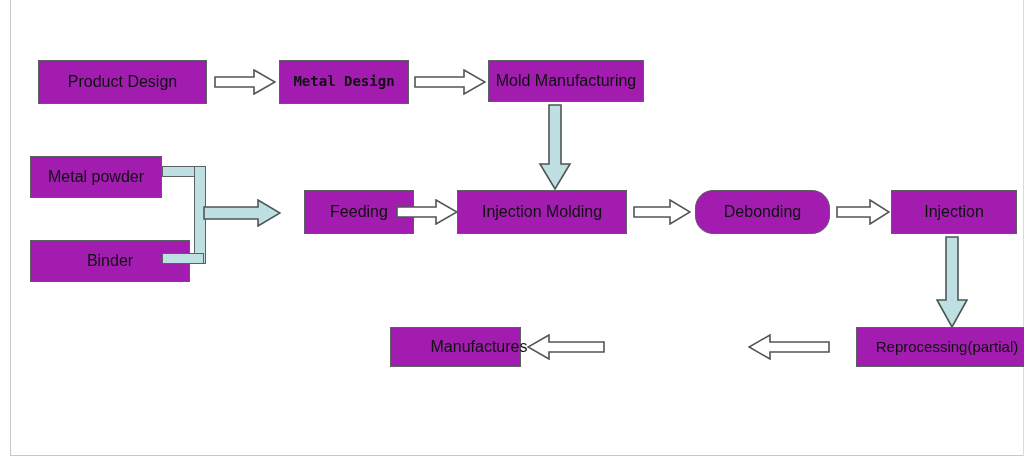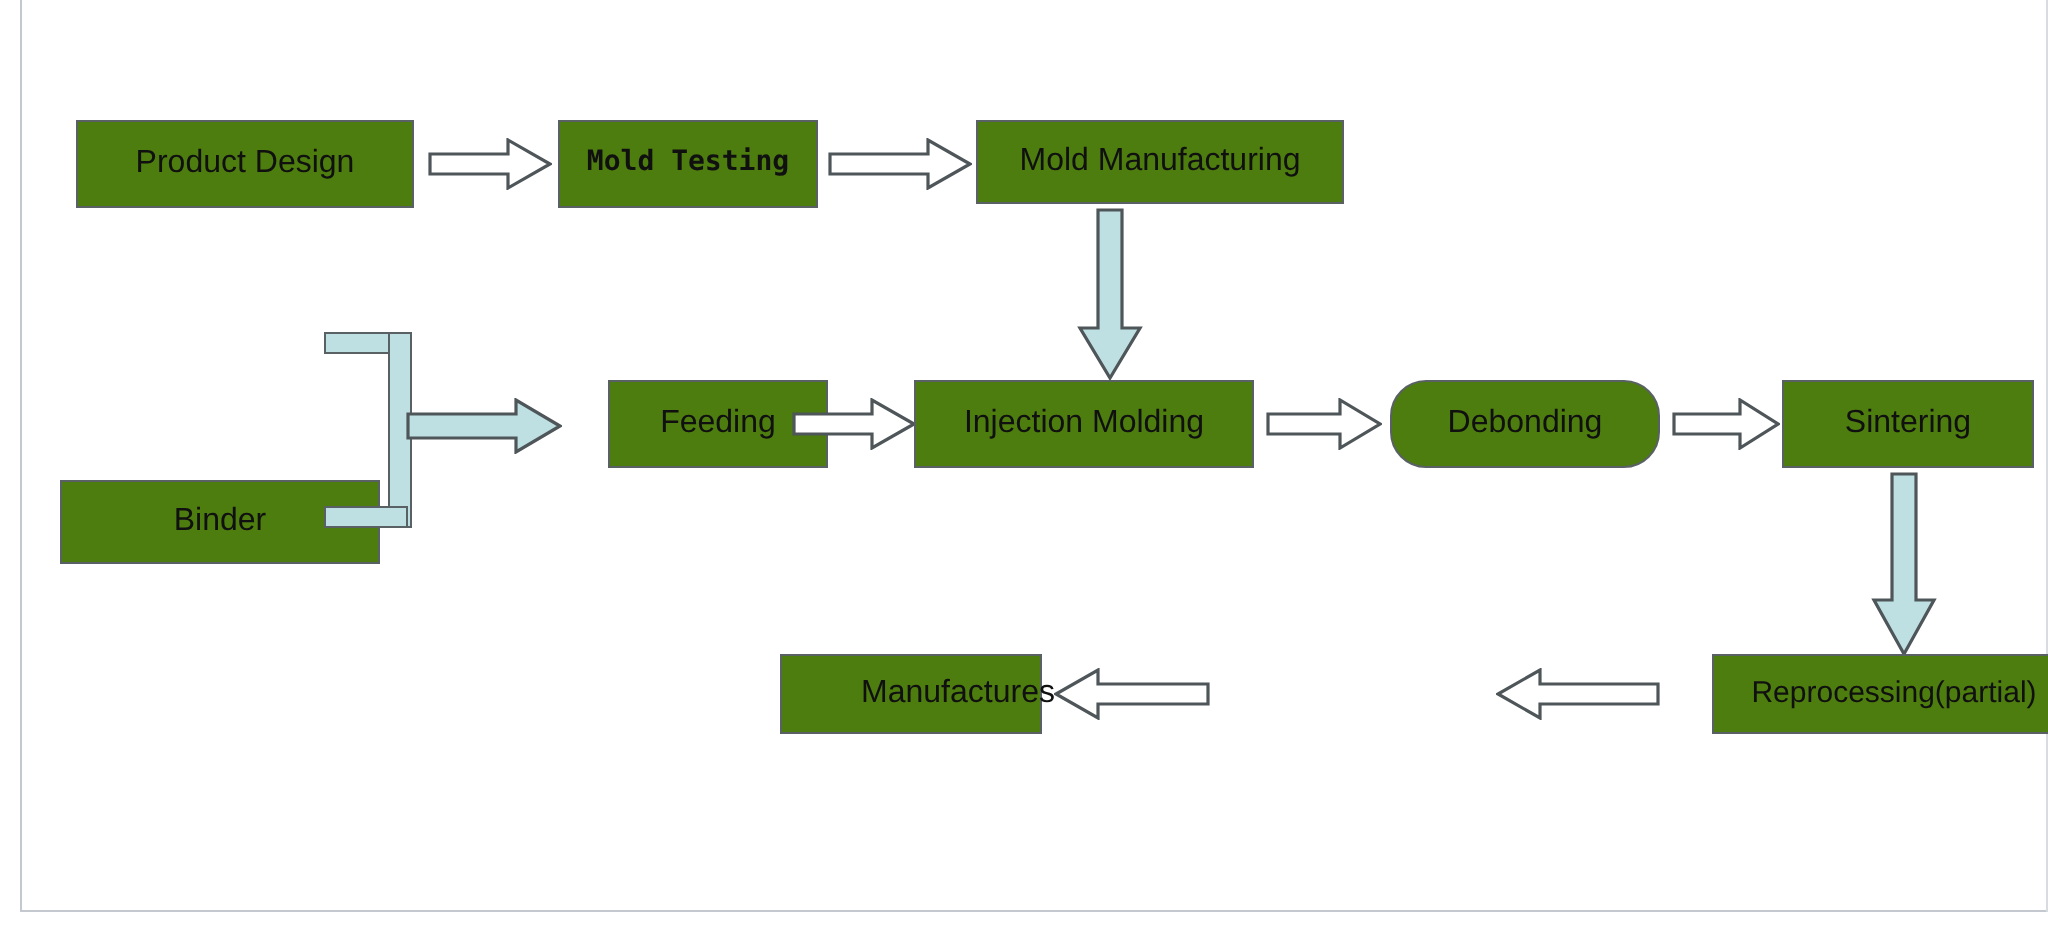--- a/index.html
+++ b/index.html
@@ -39,21 +39,21 @@
     top: 0px;
     width: 1px;
     height: 456px;
     background: #d8dce0;
   }
 
   
   .node {
     position: absolute;
     box-sizing: border-box;
-    background: #4d7c0f;
+    background: #a21caf;
     border: 1px solid #5a6164;
     display: flex;
     align-items: center;
     justify-content: center;
     color: #101010;
     font-size: 16px;
     line-height: 1.1;
     white-space: nowrap;
     letter-spacing: 0px;
   }
@@ -93,36 +93,37 @@
   <div class="frame-right"></div>
 
   <div class="node" style="left:38px; top:60px; width:169px; height:44px;">Product Design</div>
 
   <div class="harrow" style="left:214px; top:69px; width:62px; height:26px;">
     <svg width="62" height="26" viewBox="0 0 62 26">
       <path d="M1,8 L40,8 L40,1 L61,13 L40,25 L40,18 L1,18 Z" fill="#ffffff" stroke="#4f5659" stroke-width="1.6" stroke-linejoin="miter"></path>
     </svg>
   </div>
 
-  <div class="node mono" style="left:279px; top:60px; width:130px; height:44px;">Mold Testing</div>
+  <div class="node mono" style="left:279px; top:60px; width:130px; height:44px;">Metal Design</div>
 
   <div class="harrow" style="left:414px; top:69px; width:72px; height:26px;">
     <svg width="72" height="26" viewBox="0 0 72 26">
       <path d="M1,8 L50,8 L50,1 L71,13 L50,25 L50,18 L1,18 Z" fill="#ffffff" stroke="#4f5659" stroke-width="1.6" stroke-linejoin="miter"></path>
     </svg>
   </div>
 
-  <div class="node" style="left:488px; top:60px; width:184px; height:42px;">Mold Manufacturing</div>
+  <div class="node" style="left:488px; top:60px; width:156px; height:42px;">Mold Manufacturing</div>
 
   <div class="varrow" style="left:538px; top:104px; width:34px; height:86px;">
     <svg width="34" height="86" viewBox="0 0 34 86">
       <path d="M11,1 L23,1 L23,60 L32,60 L17,85 L2,60 L11,60 Z" fill="#bfe0e2" stroke="#4f5659" stroke-width="1.6" stroke-linejoin="miter"></path>
     </svg>
   </div>
 
+  <div class="node" style="left:30px; top:156px; width:132px; height:42px;">Metal powder</div>
 
   <div class="node" style="left:30px; top:228px; width:160px; height:42px;margin-top:12px;">Binder</div>
 
   <div class="bracket" style="left:162px; top:166px; width:50px; height:98px;">
     <div class="bar" style="left:0px;  top:0px;  width:42px; height:11px;"></div>
     <div class="bar" style="left:32px; top:0px;  width:12px; height:98px;"></div>
     <div class="bar" style="left:0px;  top:87px; width:42px; height:11px;"></div>
   </div>
 
   <div class="harrow" style="left:203px; top:199px; width:78px; height:28px;">
@@ -148,21 +149,21 @@
   </div>
 
   <div class="node" style="left:695px; top:190px; width:135px; height:44px;border-radius:18px;">Debonding</div>
 
   <div class="harrow" style="left:836px; top:199px; width:54px; height:26px;">
     <svg width="54" height="26" viewBox="0 0 54 26">
       <path d="M1,8 L34,8 L34,1 L53,13 L34,25 L34,18 L1,18 Z" fill="#ffffff" stroke="#4f5659" stroke-width="1.6" stroke-linejoin="miter"></path>
     </svg>
   </div>
 
-  <div class="node" style="left:891px; top:190px; width:126px; height:44px;">Sintering</div>
+  <div class="node" style="left:891px; top:190px; width:126px; height:44px;">Injection</div>
 
   <div class="varrow" style="left:935px; top:236px; width:34px; height:92px;">
     <svg width="34" height="92" viewBox="0 0 34 92">
       <path d="M11,1 L23,1 L23,64 L32,64 L17,91 L2,64 L11,64 Z" fill="#bfe0e2" stroke="#4f5659" stroke-width="1.6" stroke-linejoin="miter"></path>
     </svg>
   </div>
 
   <div class="node sm" style="left:836px; top:327px; width:182px; height:40px;">Reprocessing(partial)</div>
 
   <div class="harrow" style="left:748px; top:334px; width:82px; height:26px;">

